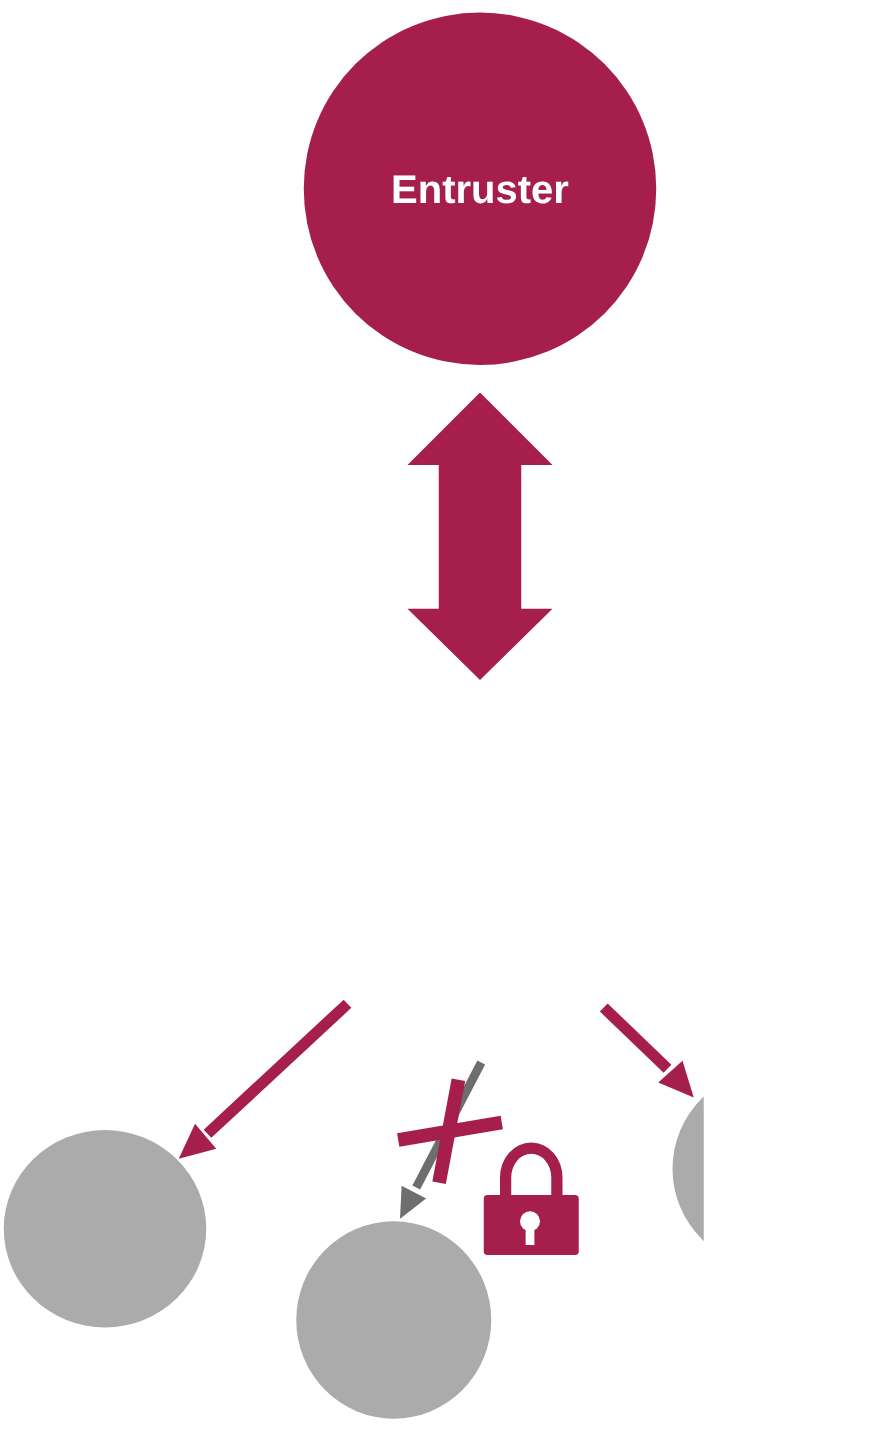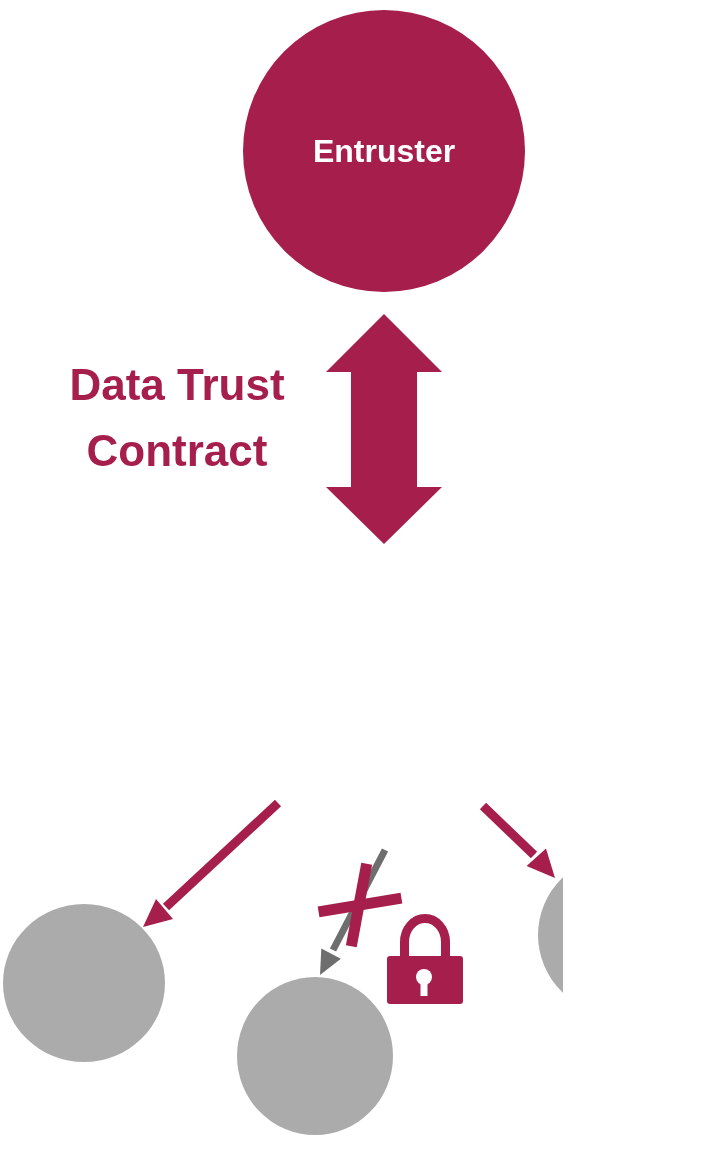--- a/index.html
+++ b/index.html
@@ -67,21 +67,20 @@
 </style>
 </head>
 <body>
 
 <div class="canvas">
 
   <div class="node node-entruster" style="background: rgb(166, 30, 76);">
     <span class="node-label">Entruster</span>
   </div>
 
-  <div class="contract-label" style="color: rgb(166, 30, 76);">Data Trust Contract</div>
 
 
   <div class="node node-recipient node-recipient-left" style="background: rgb(171, 171, 171);"></div>
   <div class="node node-recipient node-recipient-mid" style="background: rgb(171, 171, 171);"></div>
   <div class="node node-recipient node-recipient-right" style="background: rgb(171, 171, 171);"></div>
 
   <svg class="overlay" viewBox="0 0 713 1155">
 
     <polygon class="fill-crimson" points="384,314 442,372 417,372 417,487 442,487 384,544 326,487 351,487 351,372 326,372" fill="#A61E4C"></polygon>
 

